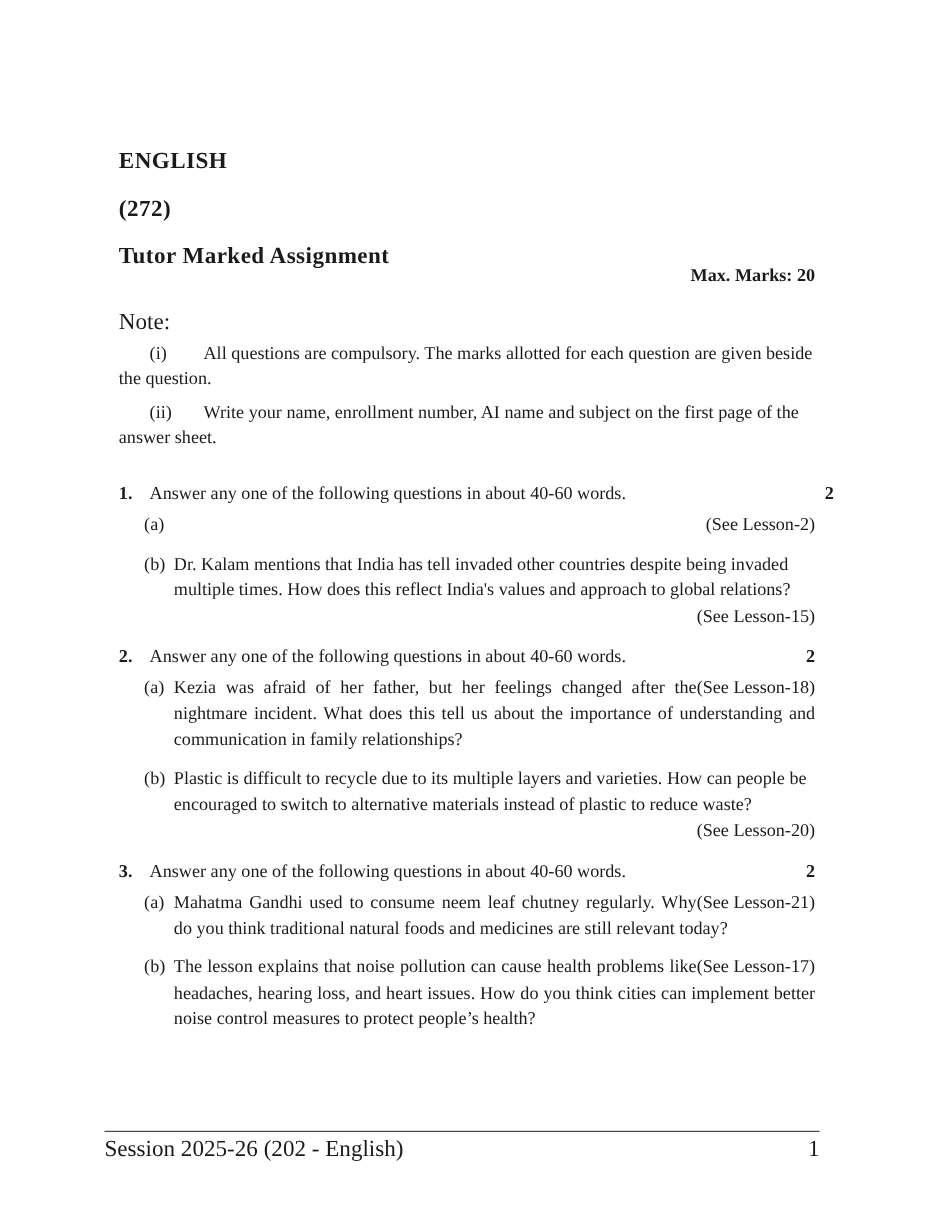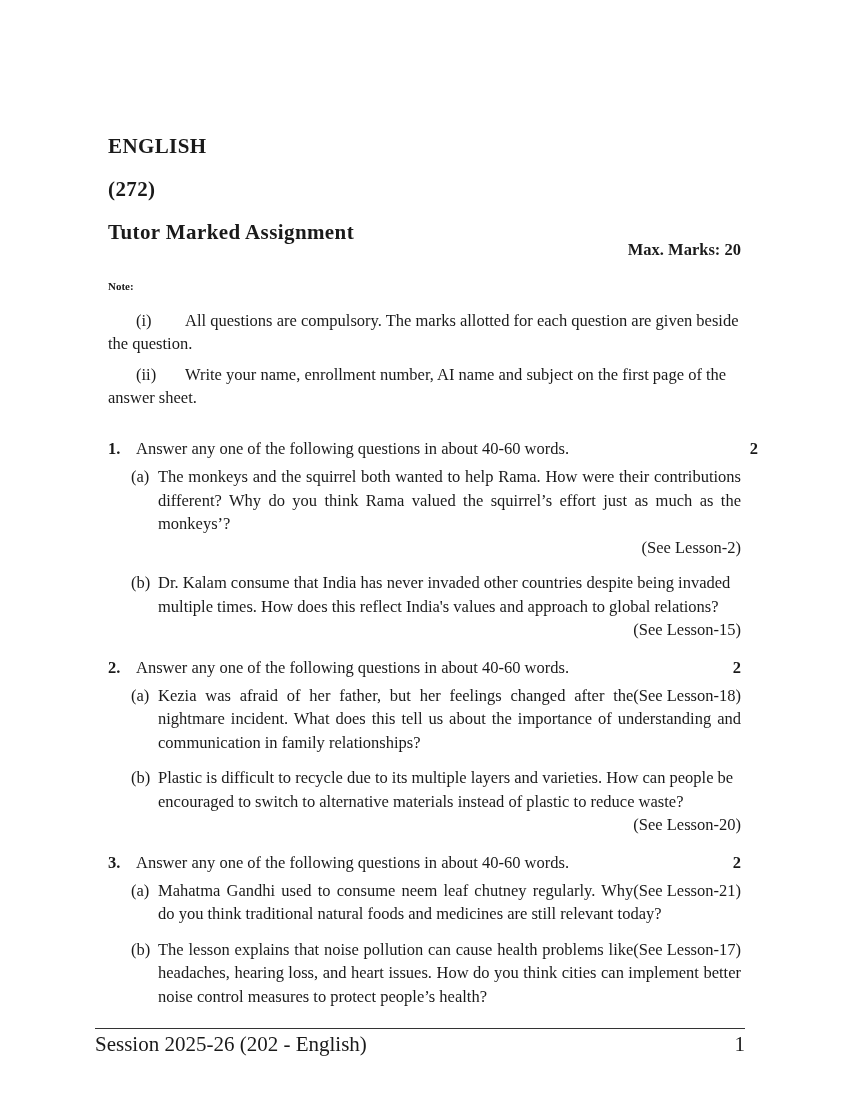--- a/index.html
+++ b/index.html
@@ -53,22 +53,22 @@
     font-weight: bold;
     font-size: 16.5px;
     font-family: Liberation Serif, serif;
   }
 
   
   .note-label {
     position: absolute;
     left: 108px;
     top: 280px;
-    font-weight: bold;
-    font-size: 11px;
+    font-weight: normal;
+    font-size: 21px;
   }
   .note-list {
     position: absolute;
     left: 108px;
     top: 309px;
     width: 633px;
   }
   .note-item {
     position: relative;
     min-height: 23px;
@@ -211,26 +211,25 @@
   <div class="questions">
 
     <div class="question">
       <div class="q-head">
         <span class="q-num">1.</span>
         <span class="q-head-text">Answer any one of the following questions in about 40-60 words.</span>
         <span class="q-marks offset-right">2</span>
       </div>
       <div class="sub-item">
         <span class="sub-marker">(a)</span>
-        <span class="sub-body justified">The monkeys and the squirrel both wanted to help Rama. How were their contributions different? Why do you think Rama valued the squirrel’s effort just as much as the monkeys’?</span>
         <span class="lesson-ref-block">(See Lesson-2)</span>
       </div>
       <div class="sub-item">
         <span class="sub-marker">(b)</span>
-        <span class="sub-body plain">Dr. Kalam consume that India has never invaded other countries despite being invaded multiple times. How does this reflect India's values and approach to global relations?</span>
+        <span class="sub-body plain">Dr. Kalam mentions that India has tell invaded other countries despite being invaded multiple times. How does this reflect India's values and approach to global relations?</span>
         <span class="lesson-ref-block">(See Lesson-15)</span>
       </div>
     </div>
 
     <div class="question">
       <div class="q-head">
         <span class="q-num">2.</span>
         <span class="q-head-text">Answer any one of the following questions in about 40-60 words.</span>
         <span class="q-marks">2</span>
       </div>

